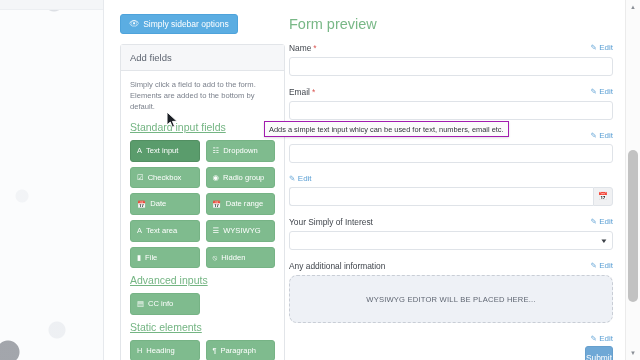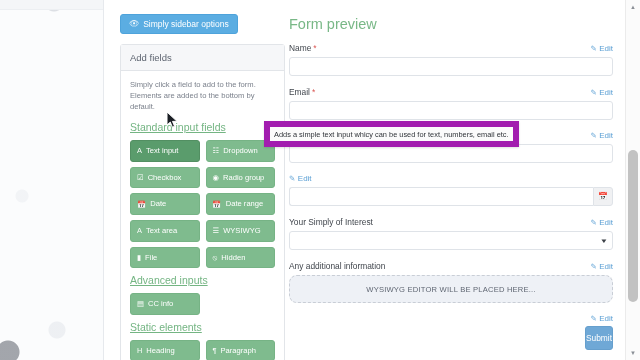--- a/index.html
+++ b/index.html
@@ -84,34 +84,34 @@
   .fbtn.solo { flex: 0 0 calc(50% - 3px); }
 
   
   .cursor {
     position: absolute; left: 167px; top: 112px;
     width: 0; height: 0; pointer-events: none; z-index: 40;
   }
   .cursor svg { display: block; }
   .tooltip {
     position: absolute; left: 160px; top: 121px; z-index: 39;
-    background: #fbfbfb; border: 6px solid #a21caf;
+    background: #fbfbfb; border: 1px solid #a21caf;
     font-size: 7.4px; color: #2f3338; padding: 2.5px 4px;
     white-space: nowrap; box-shadow: 0 1px 2px rgba(0,0,0,.12);
   }
 
   
   .preview { position: absolute; left: 185px; top: 16px; right: 12px; }
   .preview-title {
     font-size: 14.5px; color: #79b887; font-weight: normal;
     margin: 0 0 11px 0;
   }
   .fgroup { margin-bottom: 11px; position: relative; }
   .frow {
-    display: flex; align-items: flex-end; justify-content: space-between;
+    display: flex; align-items: flex-start; justify-content: space-between;
     margin-bottom: 4px;
   }
   .flabel { font-size: 8.4px; color: #41464d; }
   .req { color: #d9534f; margin-left: 2px; }
   .edit-link {
     font-size: 8px; color: #5a9fd4; cursor: pointer;
     display: inline-flex; align-items: center; gap: 2.5px; white-space: nowrap;
   }
   .edit-link .ico { font-size: 7.5px; }
   .finput {
@@ -125,21 +125,21 @@
     background: #f0f1f3; display: flex; align-items: center; justify-content: center;
     font-size: 8px; color: #4a4f57; cursor: pointer; box-sizing: border-box;
   }
   .fselect {
     height: 19px; border: 1px solid #dfe3e8; border-radius: 3px; background: #fff;
     display: flex; align-items: center; justify-content: flex-end;
     padding-right: 5px; box-sizing: border-box; cursor: pointer;
   }
   .caret { font-size: 6px; color: #3d4248; transform: scaleX(1.4); }
   .wysiwyg {
-    height: 28px; border: 1px dashed #c9ced6; background: #eef1f6;
+    height: 48px; border: 1px dashed #c9ced6; background: #eef1f6;
     display: flex; align-items: center; justify-content: center;
     font-size: 7.6px; color: #5f6672; letter-spacing: .2px;
     border-radius: 8px; box-sizing: border-box;
   }
   .submit-row { display: flex; justify-content: flex-end; margin-top: 3px; }
   .submit-btn {
     background: #6fa8d6; border: 1px solid #669fcd; color: #fff;
     font-size: 8.4px; padding: 6px 0; border-radius: 3px; cursor: pointer;
   }
   .edit-right { display: flex; justify-content: flex-end; }

